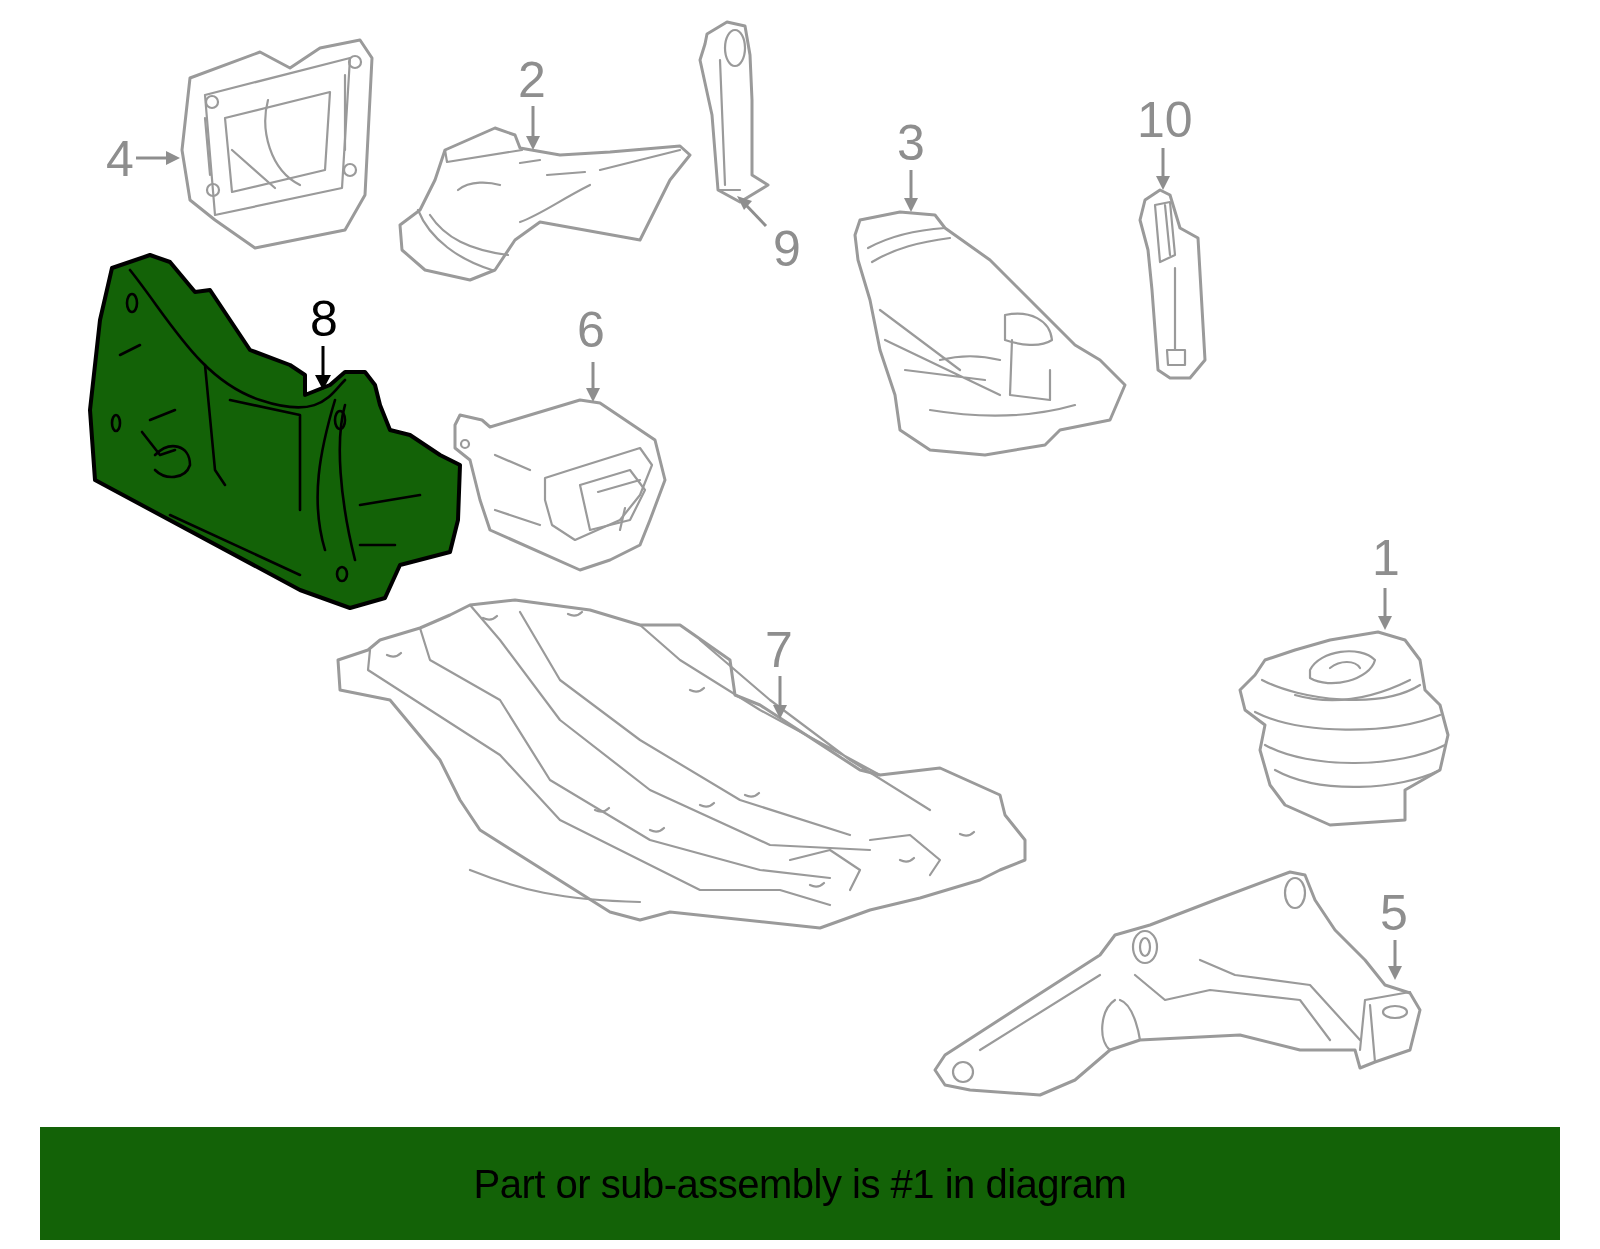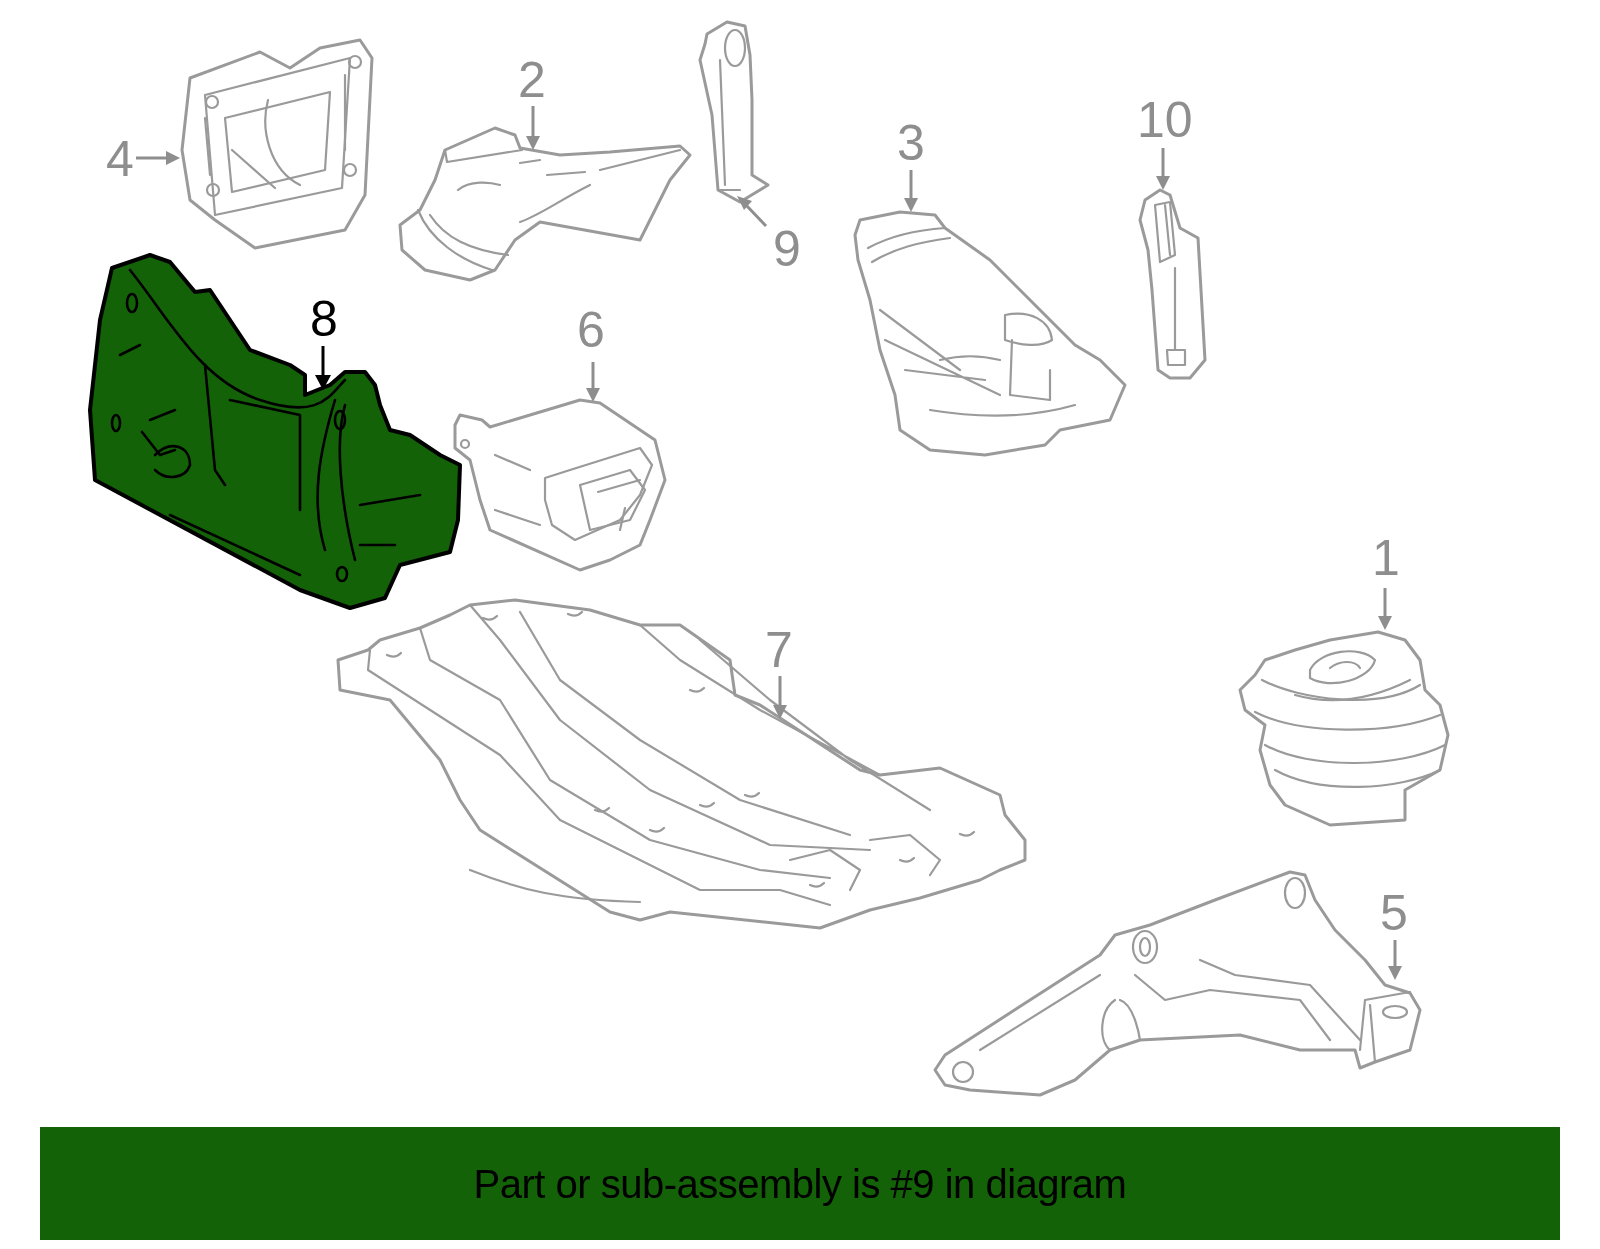--- a/index.html
+++ b/index.html
@@ -162,14 +162,14 @@
     <path class="detail" d="M980,1050 L1100,975 M1360,1050 L1365,1000 L1410,992 M1375,1062 L1370,1005"></path>
   </g>
   <g>
     <text class="callout-num" x="1380" y="930">5</text>
     <line class="arrow" x1="1395" y1="940" x2="1395" y2="967"></line>
     <polygon class="arrowhead" points="1395,980 1388,966 1402,966"></polygon>
   </g>
 </svg>
 
 <div id="banner">
-  <div class="line">Part or sub-assembly is #9 in diagram</div>
+  <div class="line">Part or sub-assembly is #1 in diagram</div>
 </div>
 
 </body></html>

